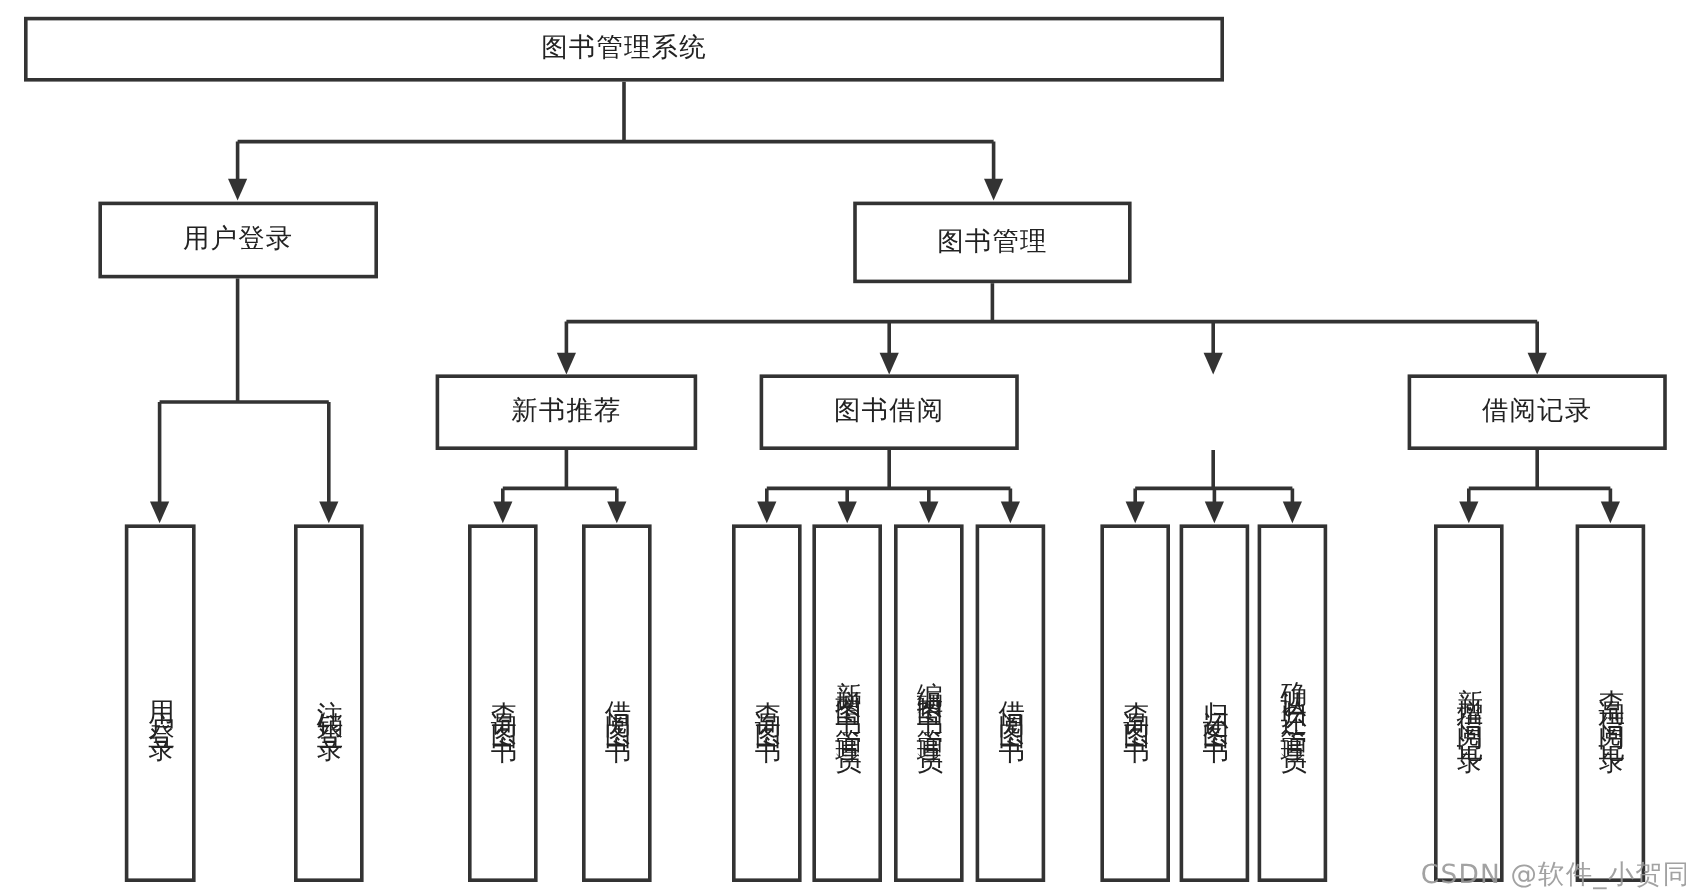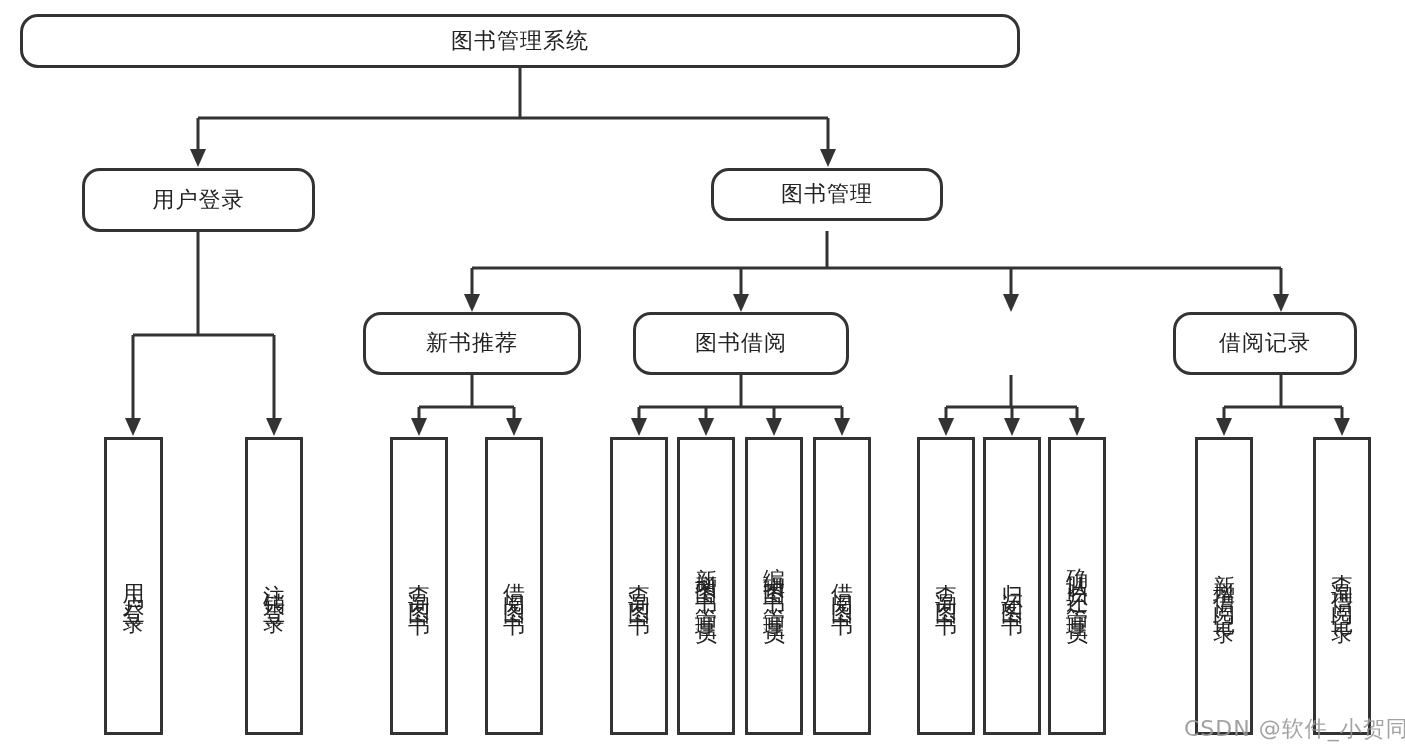--- a/index.html
+++ b/index.html
@@ -30,21 +30,20 @@
     align-items: center;
     justify-content: center;
     color: #222222;
     font-size: 22px;
     line-height: 1.2;
     z-index: 2;
     white-space: nowrap;
   }
   .hnode {
     letter-spacing: 1px;
-    border-radius: 18px;
   }
   .vnode {
     writing-mode: vertical-rl;
     text-orientation: upright;
     letter-spacing: 10px;
     font-size: 22px;
     line-height: 1;
     white-space: normal;
   }
   .vnode.long {
@@ -104,25 +103,25 @@
       <polygon points="1004,418 1020,418 1012,436"></polygon>
       <polygon points="1069,418 1085,418 1077,436"></polygon>
       <polygon points="1216,418 1232,418 1224,436"></polygon>
       <polygon points="1334,418 1350,418 1342,436"></polygon>
     </g>
   </svg>
 
   <div class="node hnode" style="left:20px; top:14px; width:1000px; height:54px;">图书管理系统</div>
 
   <div class="node hnode" style="left:82px; top:168px; width:233px; height:64px;">用户登录</div>
-  <div class="node hnode" style="left:711px; top:168px; width:232px; height:53px;">图书管理</div>
+  <div class="node hnode" style="left:711px; top:168px; width:232px; height:68px;">图书管理</div>
 
   <div class="node hnode" style="left:363px; top:312px; width:218px; height:63px;text-align:center;">新书推荐</div>
   <div class="node hnode" style="left:633px; top:312px; width:216px; height:63px;">图书借阅</div>
-  <div class="node hnode" style="left:1173px; top:312px; width:184px; height:63px;">借阅记录</div>
+  <div class="node hnode" style="left:1173px; top:312px; width:216px; height:63px;">借阅记录</div>
 
   <div class="node vnode" style="left:104px; top:437px; width:59px; height:298px;">用户登录</div>
   <div class="node vnode" style="left:245px; top:437px; width:58px; height:298px;">注销登录</div>
 
   <div class="node vnode" style="left:390px; top:437px; width:58px; height:298px;">查询图书</div>
   <div class="node vnode" style="left:485px; top:437px; width:58px; height:298px;">借阅图书</div>
 
   <div class="node vnode" style="left:610px; top:437px; width:58px; height:298px;">查询图书</div>
   <div class="node vnode long" style="left:677px; top:437px; width:58px; height:298px;">新增图书（管理员）</div>
   <div class="node vnode long" style="left:745px; top:437px; width:58px; height:298px;">编辑图书（管理员）</div>

